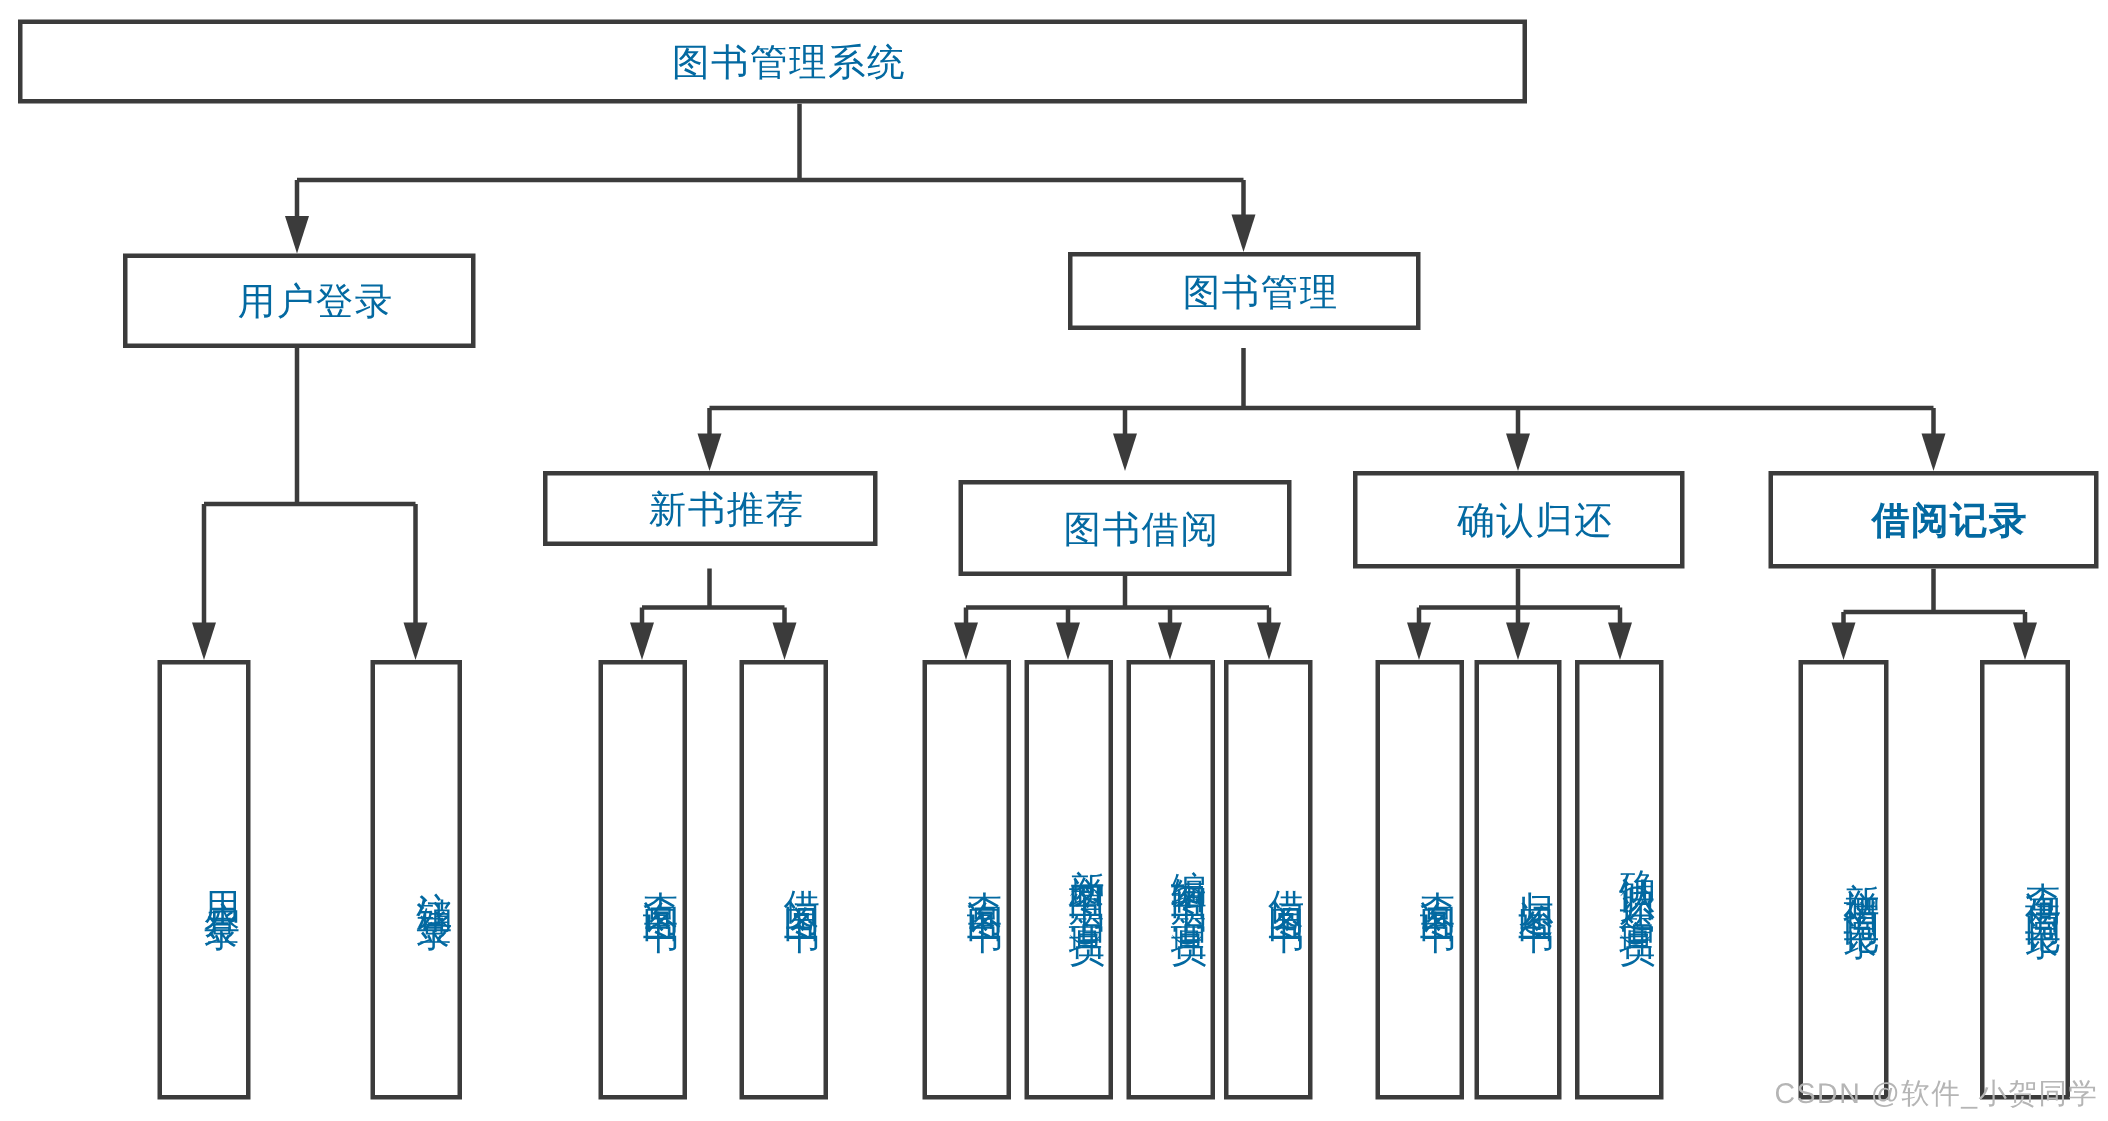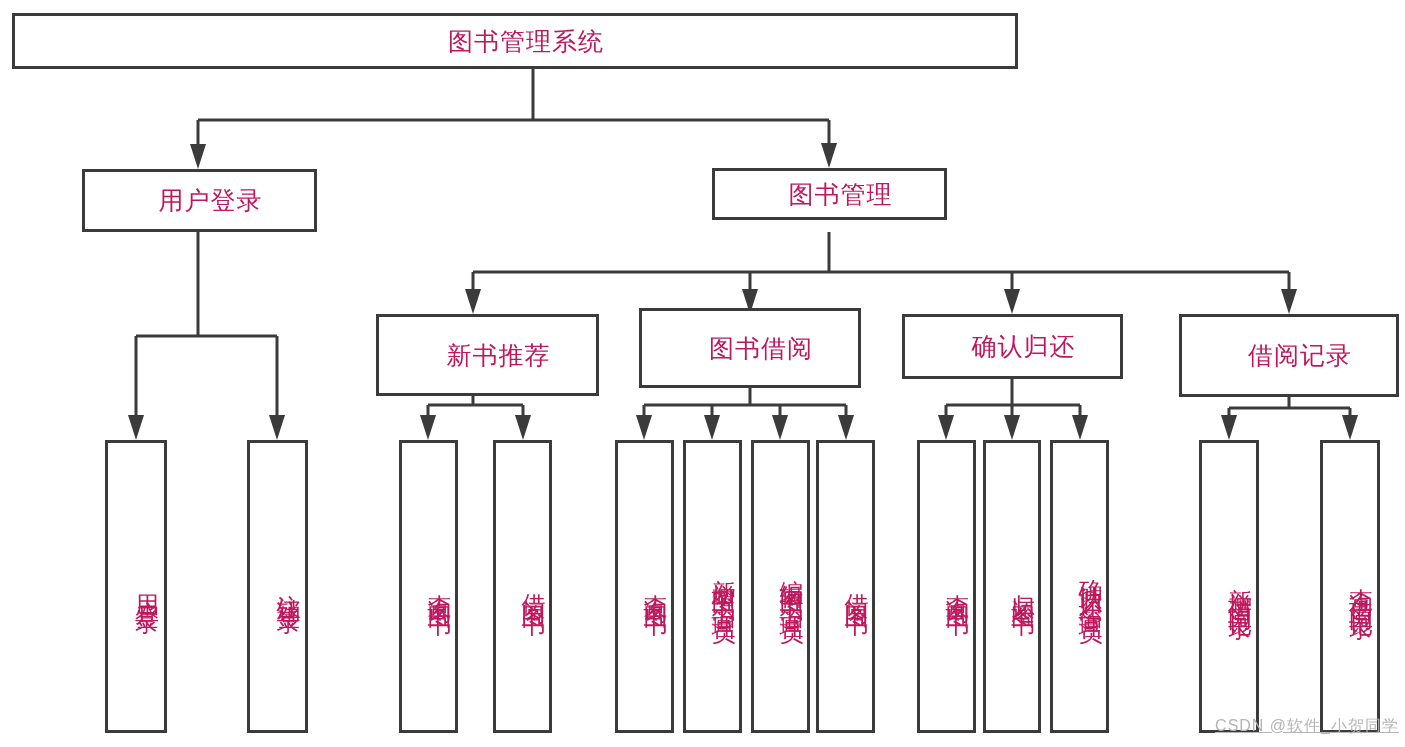--- a/index.html
+++ b/index.html
@@ -9,66 +9,65 @@
     background:#ffffff;
     overflow:hidden;
     font-family:"Liberation Sans","DejaVu Sans",sans-serif;
   }
   #wires{position:absolute;left:0;top:0;width:1405px;height:747px;}
   .node{
     position:absolute;
     box-sizing:border-box;
     border:3px solid #3b3b3b;
     background:#ffffff;
-    color:#be185d;
+    color:#0369a1;
     display:flex;align-items:center;justify-content:center;
     text-align:center;
     padding-left:22px;
   }
   .node.h{font-size:25px;letter-spacing:1px;white-space:nowrap;}
   .node.v{
     writing-mode:vertical-rl;
     text-orientation:mixed;
     font-size:24px;
     letter-spacing:6px;
     line-height:1;
   }
   
   .n-root{left:12px;top:13px;width:1006px;height:56px;}
   
   .n-userlogin{left:82px;top:169px;width:235px;height:63px;}
   .n-bookmgmt{left:712px;top:168px;width:235px;height:52px;}
   
-  .n-newbook{left:362px;top:314px;width:223px;height:82px;margin-left:14px;}
-  .n-bookborrow{left:639px;top:308px;width:222px;height:80px;}
+  .n-newbook{left:362px;top:314px;width:223px;height:50px;}
+  .n-bookborrow{left:639px;top:320px;width:222px;height:64px;}
   .n-currentborrow{left:902px;top:314px;width:221px;height:65px;}
-  .n-borrowrecords{left:1179px;top:314px;width:220px;height:83px;}
+  .n-borrowrecords{left:1179px;top:314px;width:220px;height:65px;font-weight:bold;}
   
   .leaf{top:440px;height:293px;}
   .c1{left:105px;width:62px;}
   .c2{left:247px;width:61px;}
   .c3{left:399px;width:59px;}
   .c4{left:493px;width:59px;}
   .c5{left:615px;width:59px;}
   .c6{left:683px;width:59px;}
   .c7{left:751px;width:59px;}
   .c8{left:816px;width:59px;}
   .c9{left:917px;width:59px;}
   .c10{left:983px;width:58px;}
   .c11{left:1050px;width:59px;}
   .c12{left:1199px;width:60px;}
   .c13{left:1320px;width:60px;}
   .watermark{
     position:absolute;
     right:6px;top:716px;
-    font-size:16px;
+    font-size:19px;
     color:#b5b5b5;
     letter-spacing:1px;
     white-space:nowrap;
-    text-decoration:underline;
   }
 </style>
 </head>
 <body>
 
 <div id="stage">
 
   <svg id="wires" width="1405" height="747" viewBox="0 0 1405 747" xmlns="http://www.w3.org/2000/svg">
     <g stroke="#3b3b3b" stroke-width="3" fill="none">
 

